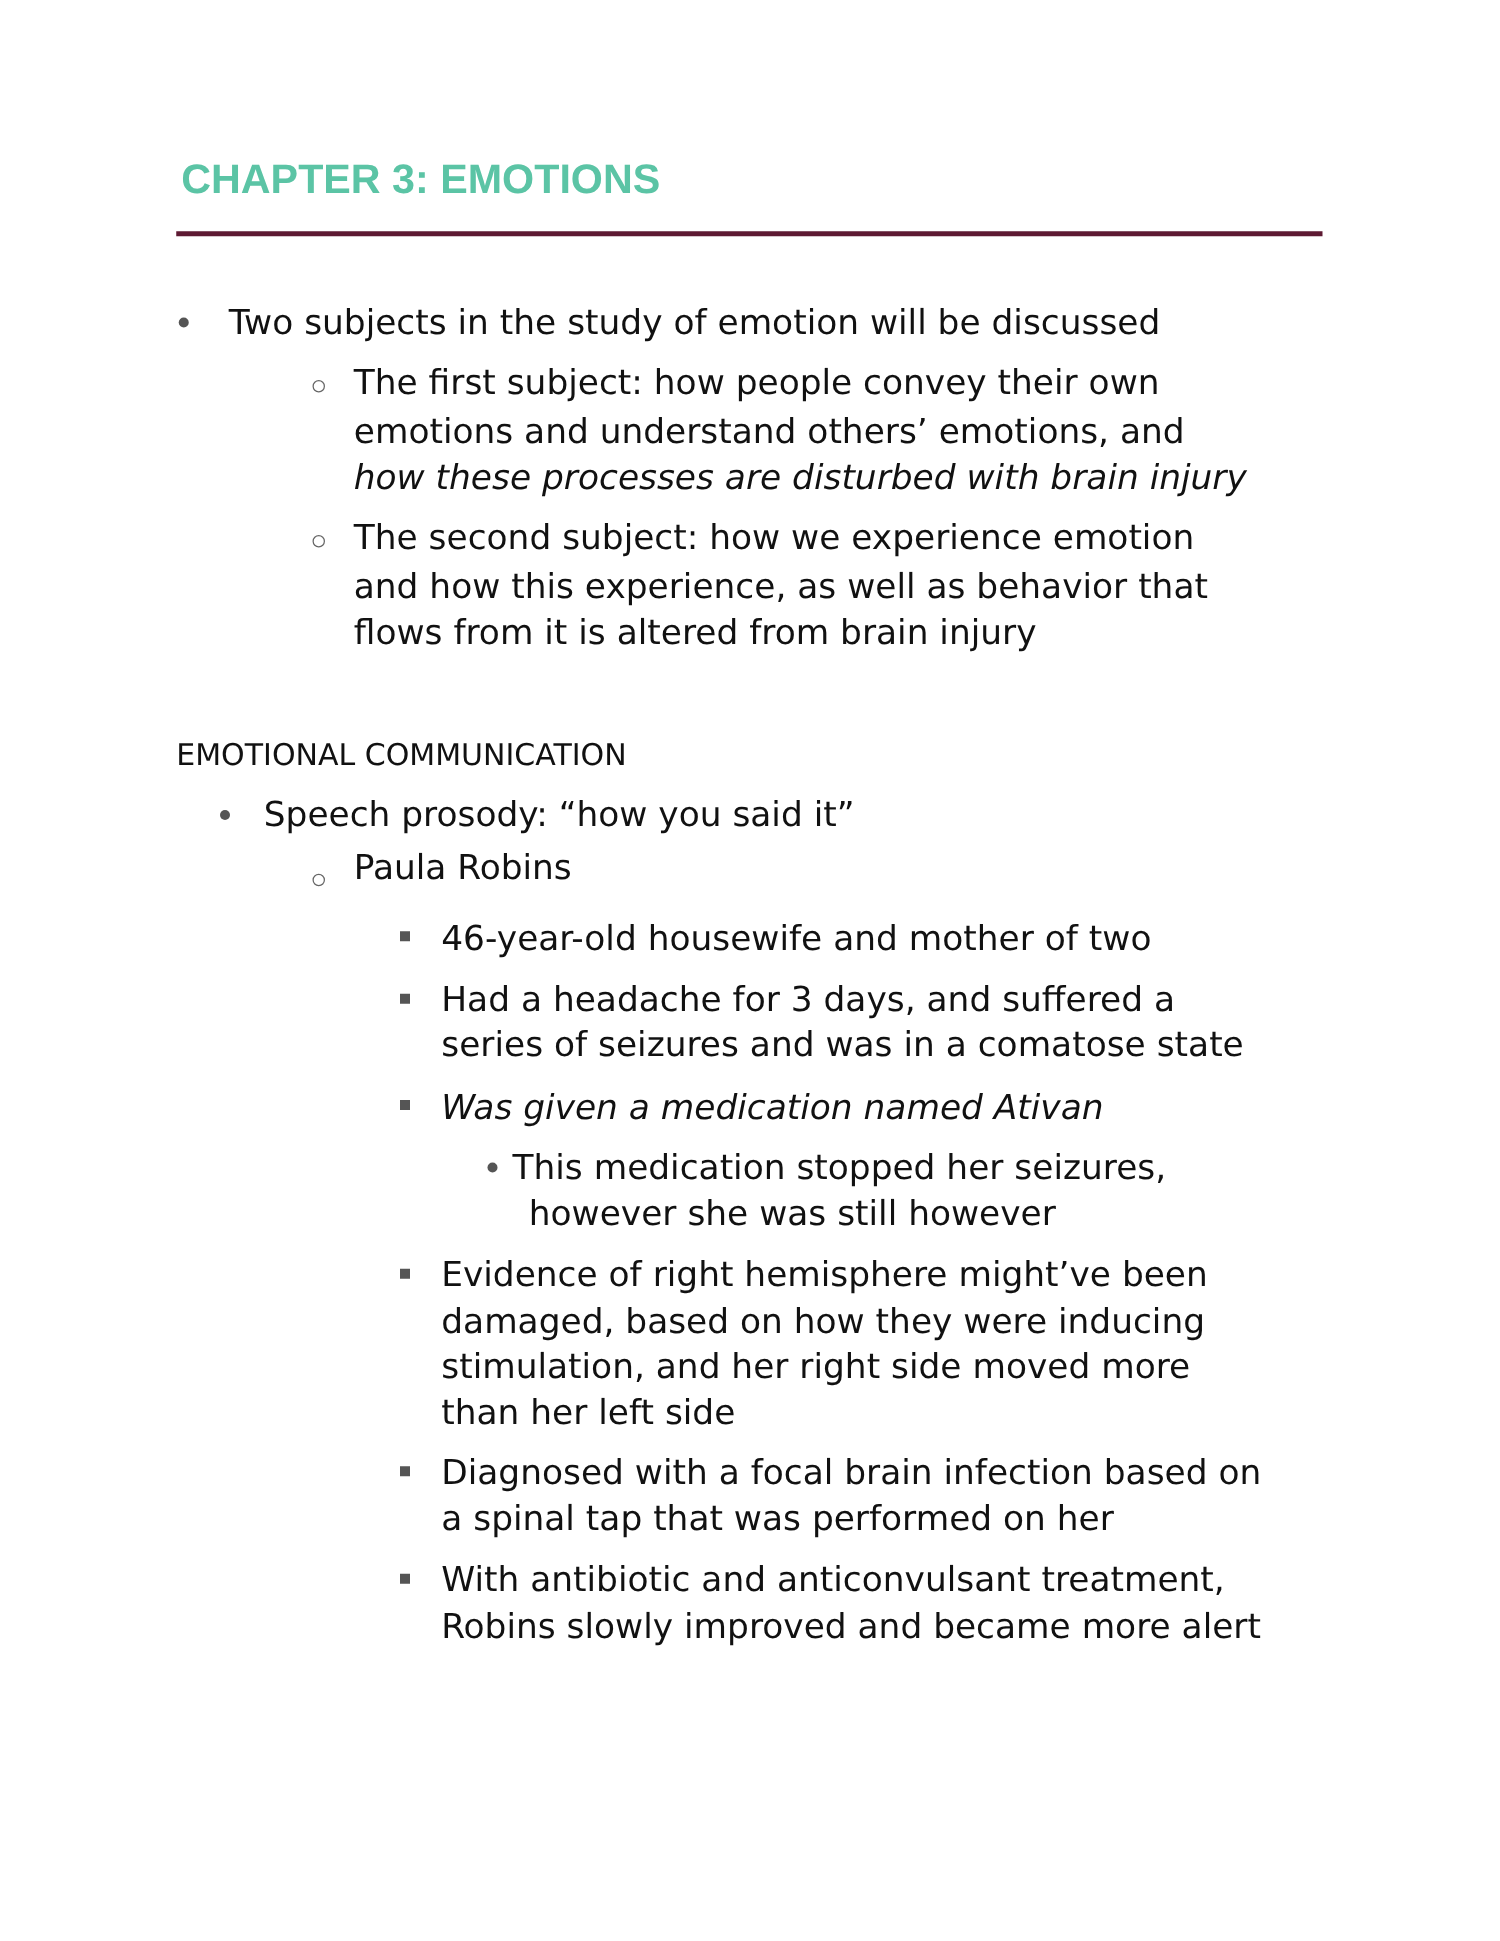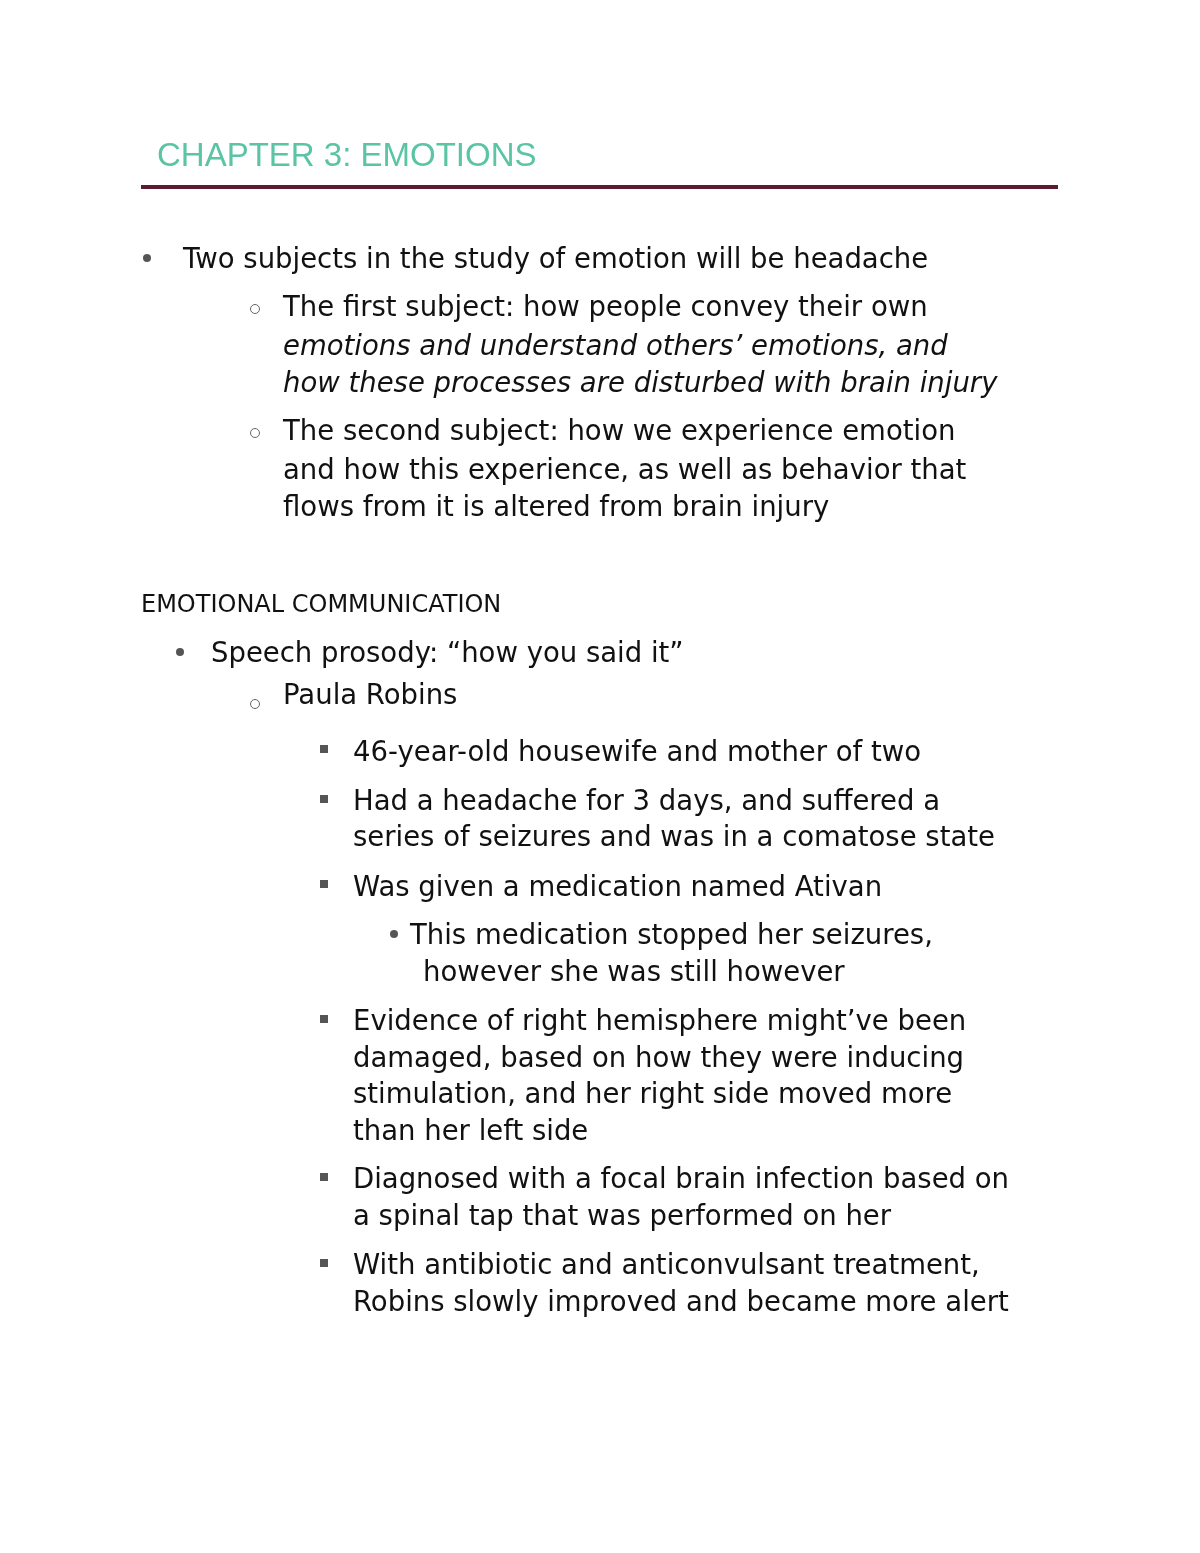--- a/index.html
+++ b/index.html
@@ -1,39 +1,39 @@
 <!DOCTYPE html>
 <html><head>
   <meta charset="utf-8">
   <style>
     html, body { margin: 0; padding: 0; background: #ffffff; }
     body { width: 1200px; height: 1553px; position: relative; overflow: hidden;
            font-family: "DejaVu Sans", sans-serif; color: #111; }
     .title { position: absolute; left: 141px; top: 120px; font-family: "Liberation Sans", sans-serif;
-             font-size: 33px; color: #5bc4a5; letter-spacing: 0px; margin: 16px; font-weight: normal; }
+             font-size: 33px; color: #5bc4a5; letter-spacing: 0px; margin: 4px; font-weight: bold; }
     .rule { position: absolute; left: 141px; top: 185px; width: 917px; height: 4px; background: #5e1a33; }
     .line { position: absolute; font-size: 27.5px; line-height: 37px; white-space: nowrap; }
     .bullet { position: absolute; }
     .dot { width: 8px; height: 8px; border-radius: 50%; background: #555; }
     .circle { width: 10px; height: 10px; border-radius: 50%; border: 1.3px solid #666; box-sizing: border-box; }
     .square { width: 8px; height: 8px; background: #555; }
     .heading2 { position: absolute; font-size: 24px; left: 141px; top: 586px; white-space: nowrap; }
   </style>
 </head>
 <body>
 
 <h1 class="title">CHAPTER 3: EMOTIONS</h1>
 <div class="rule"></div>
 
 <div class="bullet dot" style="left:143px; top:254px;"></div>
-<div class="line" style="left:183px; top:240px;">Two subjects in the study of emotion will be headache</div>
+<div class="line" style="left:183px; top:240px;">Two subjects in the study of emotion will be discussed</div>
 
 <div class="bullet circle" style="left:250px; top:304px;"></div>
 <div class="line" style="left:283px; top:288px;">The first subject: how people convey their own</div>
-<div class="line" style="left:283px; top:327px;font-style:italic;">emotions and understand others’ emotions, and</div>
+<div class="line" style="left:283px; top:327px;">emotions and understand others’ emotions, and</div>
 <div class="line" style="left:283px; top:364px;font-style:italic;">how these processes are disturbed with brain injury</div>
 
 <div class="bullet circle" style="left:250px; top:428px;"></div>
 <div class="line" style="left:283px; top:412px;">The second subject: how we experience emotion</div>
 <div class="line" style="left:283px; top:451px;">and how this experience, as well as behavior that</div>
 <div class="line" style="left:283px; top:488px;">flows from it is altered from brain injury</div>
 
 <div class="line heading2">EMOTIONAL COMMUNICATION</div>
 
 <div class="bullet dot" style="left:176px; top:648px;"></div>
@@ -43,21 +43,21 @@
 <div class="line" style="left:283px; top:676px;">Paula Robins</div>
 
 <div class="bullet square" style="left:320px; top:745px;"></div>
 <div class="line" style="left:353px; top:733px;">46-year-old housewife and mother of two</div>
 
 <div class="bullet square" style="left:320px; top:795px;"></div>
 <div class="line" style="left:353px; top:782px;">Had a headache for 3 days, and suffered a</div>
 <div class="line" style="left:353px; top:818px;">series of seizures and was in a comatose state</div>
 
 <div class="bullet square" style="left:320px; top:880px;"></div>
-<div class="line" style="left:353px; top:868px;">Was given a medication named Ativan</div>
+<div class="line" style="left:353px; top:868px;font-style:italic;">Was given a medication named Ativan</div>
 
 <div class="bullet dot" style="left:390px; top:930px;"></div>
 <div class="line" style="left:410px; top:916px;">This medication stopped her seizures,</div>
 <div class="line" style="left:423px; top:953px;">however she was still however</div>
 
 <div class="bullet square" style="left:320px; top:1015px;"></div>
 <div class="line" style="left:353px; top:1002px;">Evidence of right hemisphere might’ve been</div>
 <div class="line" style="left:353px; top:1039px;">damaged, based on how they were inducing</div>
 <div class="line" style="left:353px; top:1075px;">stimulation, and her right side moved more</div>
 <div class="line" style="left:353px; top:1112px;">than her left side</div>

